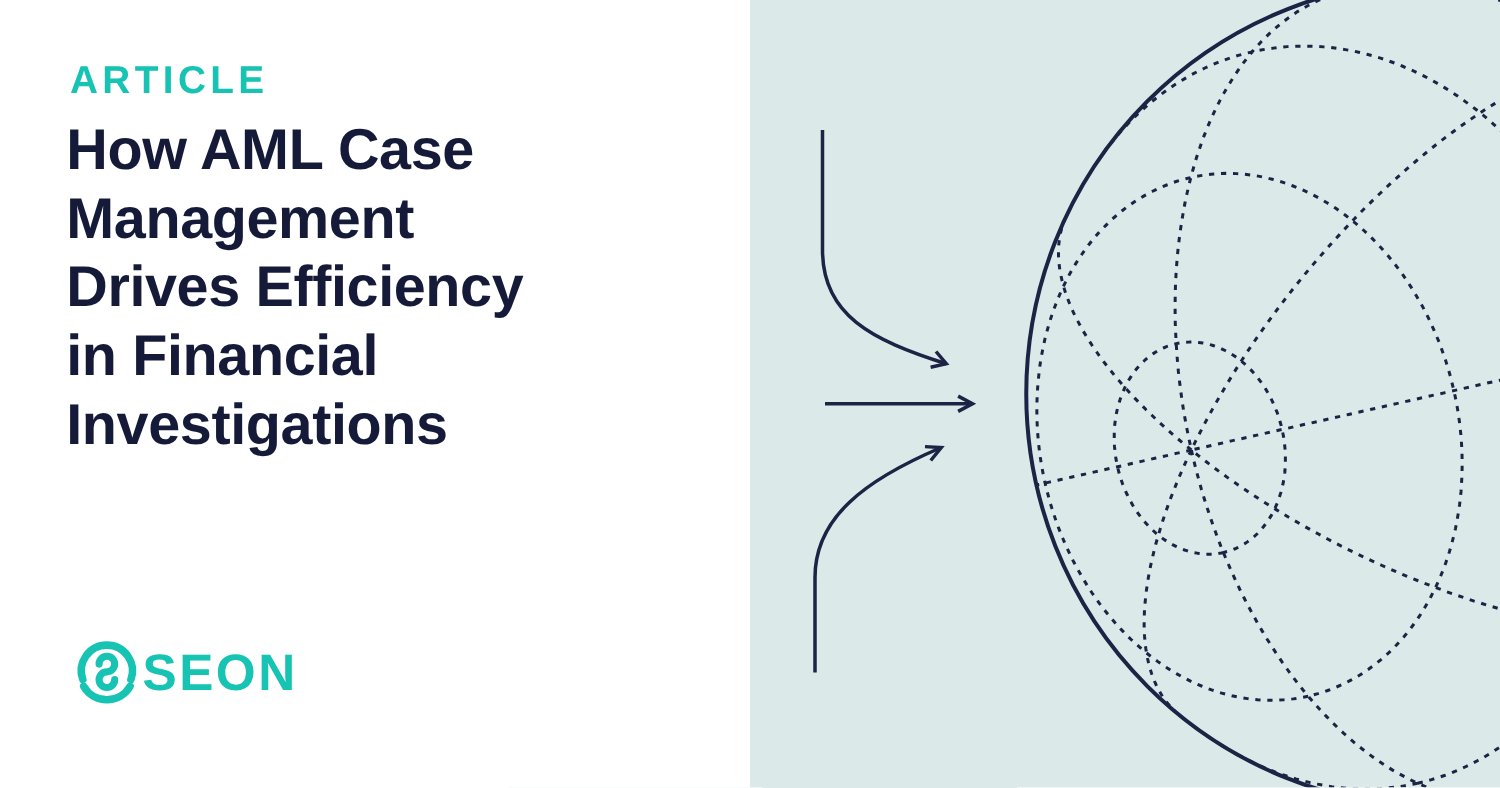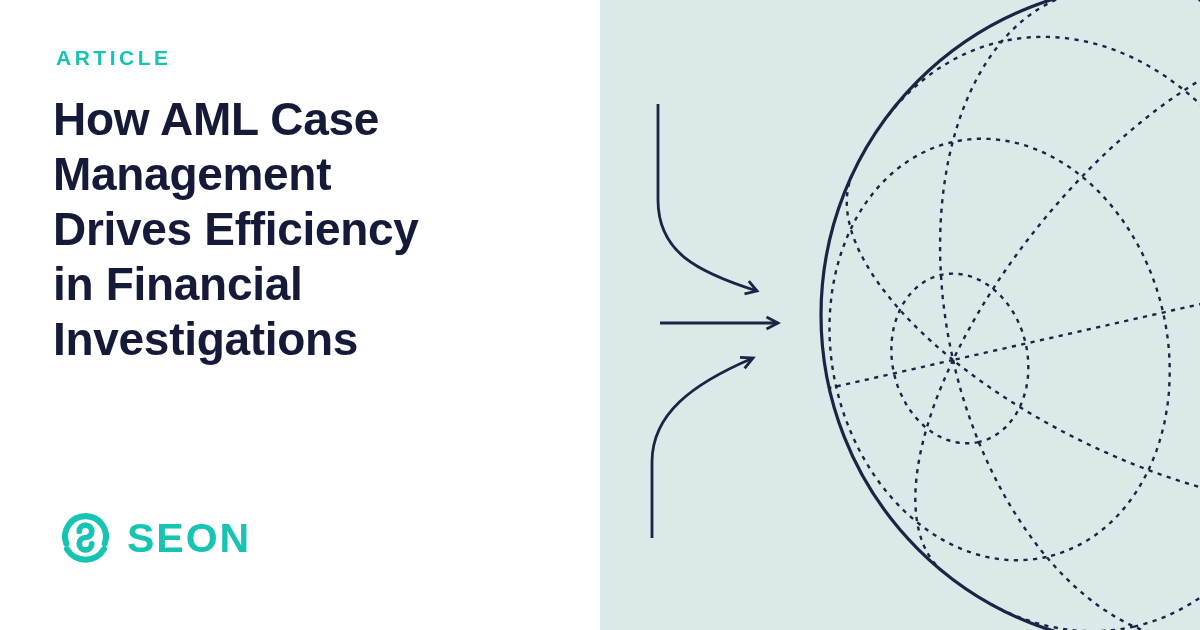--- a/index.html
+++ b/index.html
@@ -12,30 +12,30 @@
   *{margin:0;padding:0;box-sizing:border-box;}
   html,body{width:1200px;height:630px;}
   body{font-family:"Liberation Sans",sans-serif;background:#fff;}
   .card{
     position:relative;width:1200px;height:630px;overflow:hidden;
     background:var(--card-bg);
   }
   .text-panel{position:absolute;left:0;top:0;width:600px;height:630px;background:var(--card-bg);}
   .eyebrow{
     position:absolute;left:56px;top:46px;
-    font-size:21px;font-weight:700;letter-spacing:3.5px;color:var(--teal);
+    font-size:31px;font-weight:700;letter-spacing:3.5px;color:var(--teal);
   }
   .title{
     position:absolute;left:53px;top:92px;width:530px;
     font-size:46px;line-height:55px;font-weight:700;color:var(--navy);
     letter-spacing:-0.3px;white-space:pre-line;
   }
   .brand{
     position:absolute;left:57px;top:506px;
-    display:flex;align-items:center;gap:13px;
+    display:flex;align-items:center;
   }
   .brand-mark{width:57px;height:63px;display:block;}
   .brand-mark path{fill:none;stroke:var(--teal);stroke-linecap:round;}
   .brand-word{
     font-size:41px;font-weight:700;letter-spacing:2px;color:var(--teal);
     padding-top:2px;
   }
   .illustration-panel{
     position:absolute;left:600px;top:0;width:600px;height:630px;
     background:var(--panel-bg);

